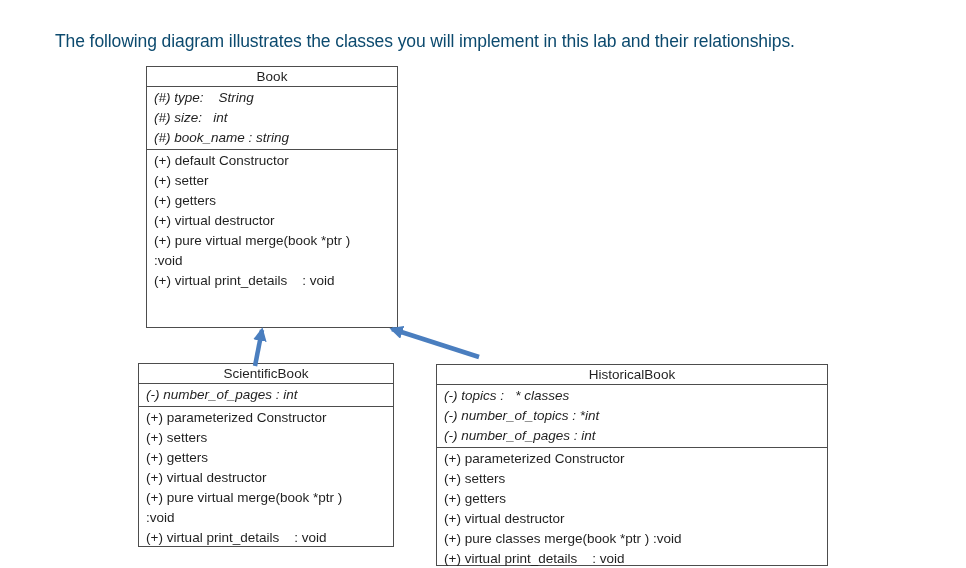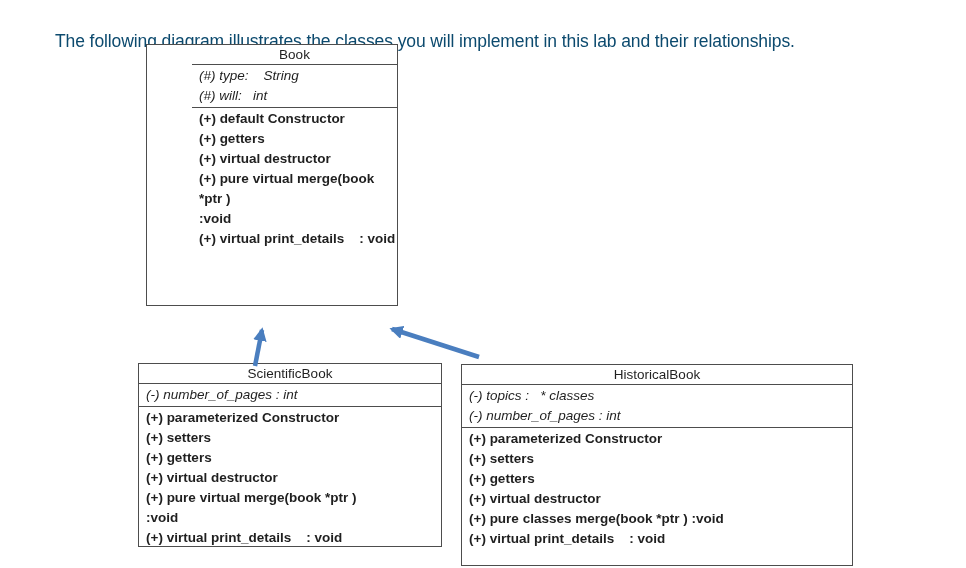--- a/index.html
+++ b/index.html
@@ -42,49 +42,50 @@
     white-space:pre-wrap;
   }
   .uml-attrs{
     border-bottom:1px solid var(--border);
     padding:1px 0 1px 7px;
     font-style:italic;
   }
   .uml-methods{
     flex:1 1 auto;
     padding:1px 0 1px 7px;
-    font-weight:bold;
   }
   .member-row{
     line-height:20px;
     white-space:pre-wrap;
   }
-  #book-box{ left:146px; top:44px; width:252px; height:262px;padding-left:45px; }
-  #scientific-box{ left:138px; top:363px; width:304px; height:184px; }
-  #historical-box{ left:436px; top:364px; width:392px; height:202px;margin-left:25px; }
+  #book-box{ left:146px; top:66px; width:252px; height:262px; }
+  #scientific-box{ left:138px; top:363px; width:256px; height:184px; }
+  #historical-box{ left:436px; top:364px; width:392px; height:202px; }
   #arrow-layer{
     position:absolute;
     left:0; top:0;
     width:966px; height:568px;
     pointer-events:none;
   }
 </style>
 </head>
 <body>
 
 <div class="heading">The following diagram illustrates the classes you will implement in this lab and their relationships.</div>
 
 <div class="uml-box" id="book-box">
   <div class="uml-title">Book</div>
   <div class="uml-attrs">
       <div class="member-row">(#) type:    String</div>
-      <div class="member-row">(#) will:   int</div>
+      <div class="member-row">(#) size:   int</div>
+      <div class="member-row">(#) book_name : string</div>
     </div>
   <div class="uml-methods">
       <div class="member-row">(+) default Constructor</div>
+      <div class="member-row">(+) setter</div>
       <div class="member-row">(+) getters</div>
       <div class="member-row">(+) virtual destructor</div>
       <div class="member-row">(+) pure virtual merge(book *ptr )</div>
       <div class="member-row">:void</div>
       <div class="member-row">(+) virtual print_details    : void</div>
     </div>
 </div>
 
 <div class="uml-box" id="scientific-box">
   <div class="uml-title">ScientificBook</div>
@@ -99,20 +100,21 @@
       <div class="member-row">(+) pure virtual merge(book *ptr )</div>
       <div class="member-row">:void</div>
       <div class="member-row">(+) virtual print_details    : void</div>
     </div>
 </div>
 
 <div class="uml-box" id="historical-box">
   <div class="uml-title">HistoricalBook</div>
   <div class="uml-attrs">
       <div class="member-row">(-) topics :   * classes</div>
+      <div class="member-row">(-) number_of_topics : *int</div>
       <div class="member-row">(-) number_of_pages : int</div>
     </div>
   <div class="uml-methods">
       <div class="member-row">(+) parameterized Constructor</div>
       <div class="member-row">(+) setters</div>
       <div class="member-row">(+) getters</div>
       <div class="member-row">(+) virtual destructor</div>
       <div class="member-row">(+) pure classes merge(book *ptr ) :void</div>
       <div class="member-row">(+) virtual print_details    : void</div>
     </div>

